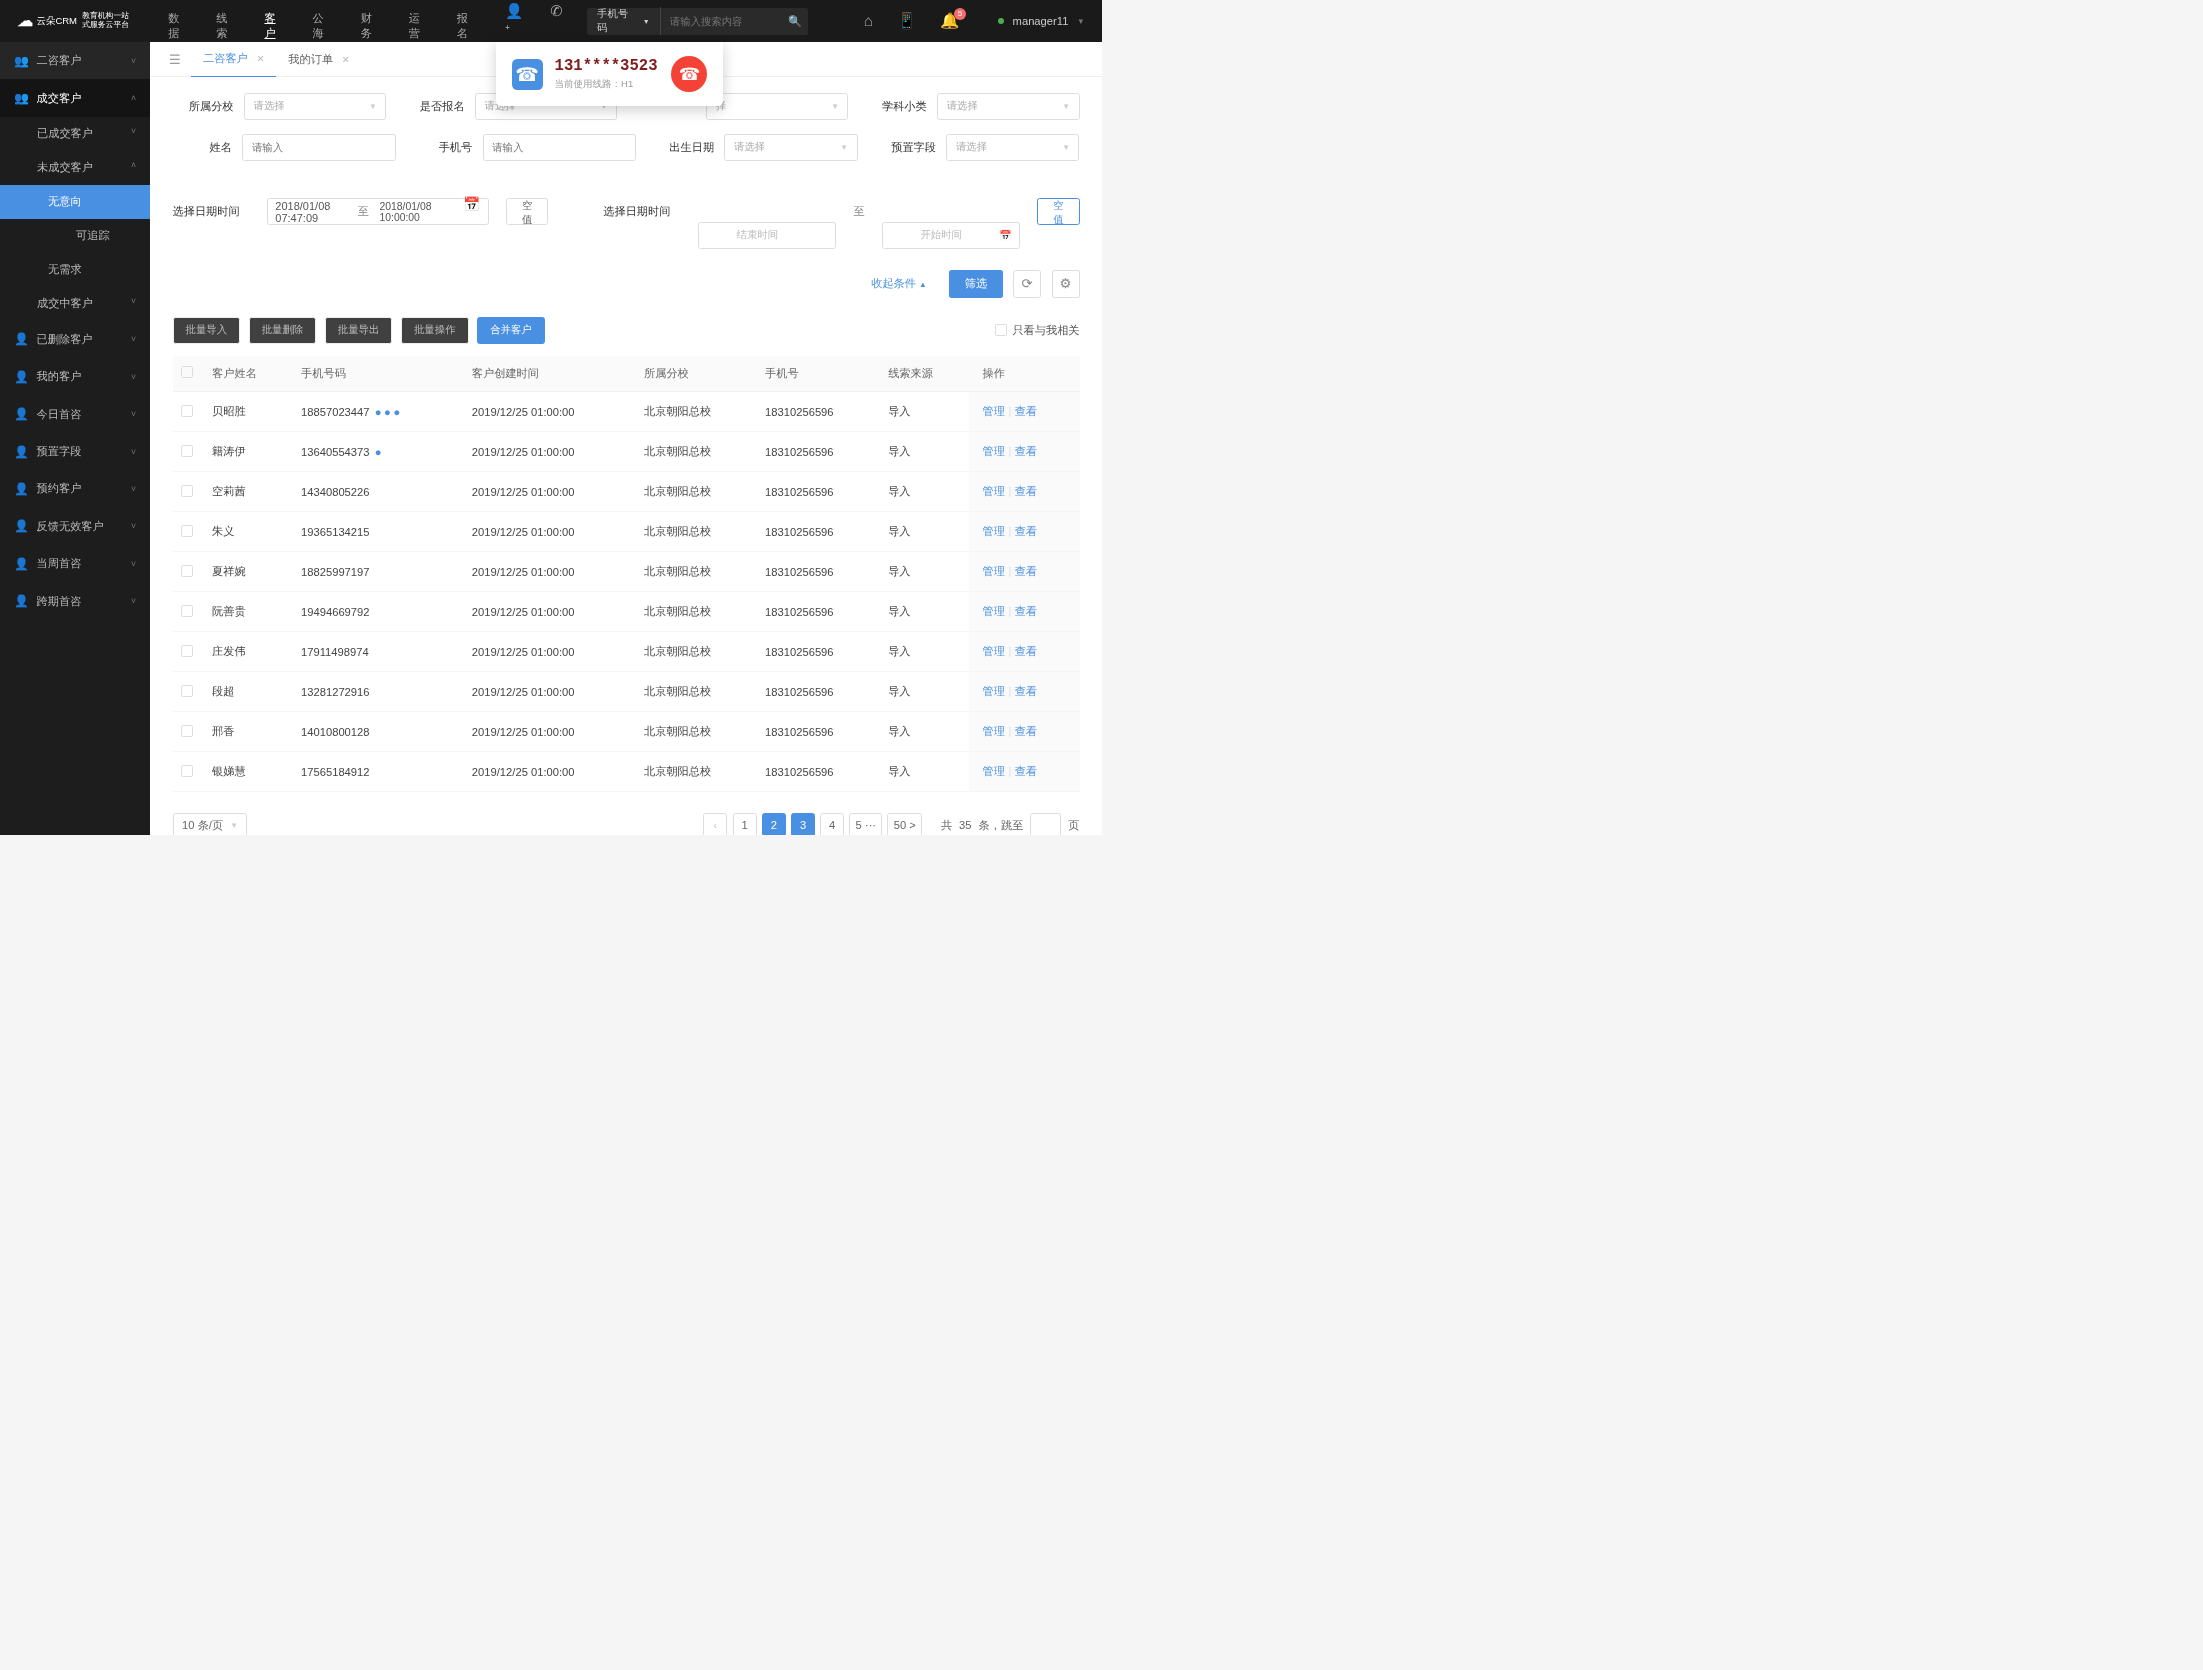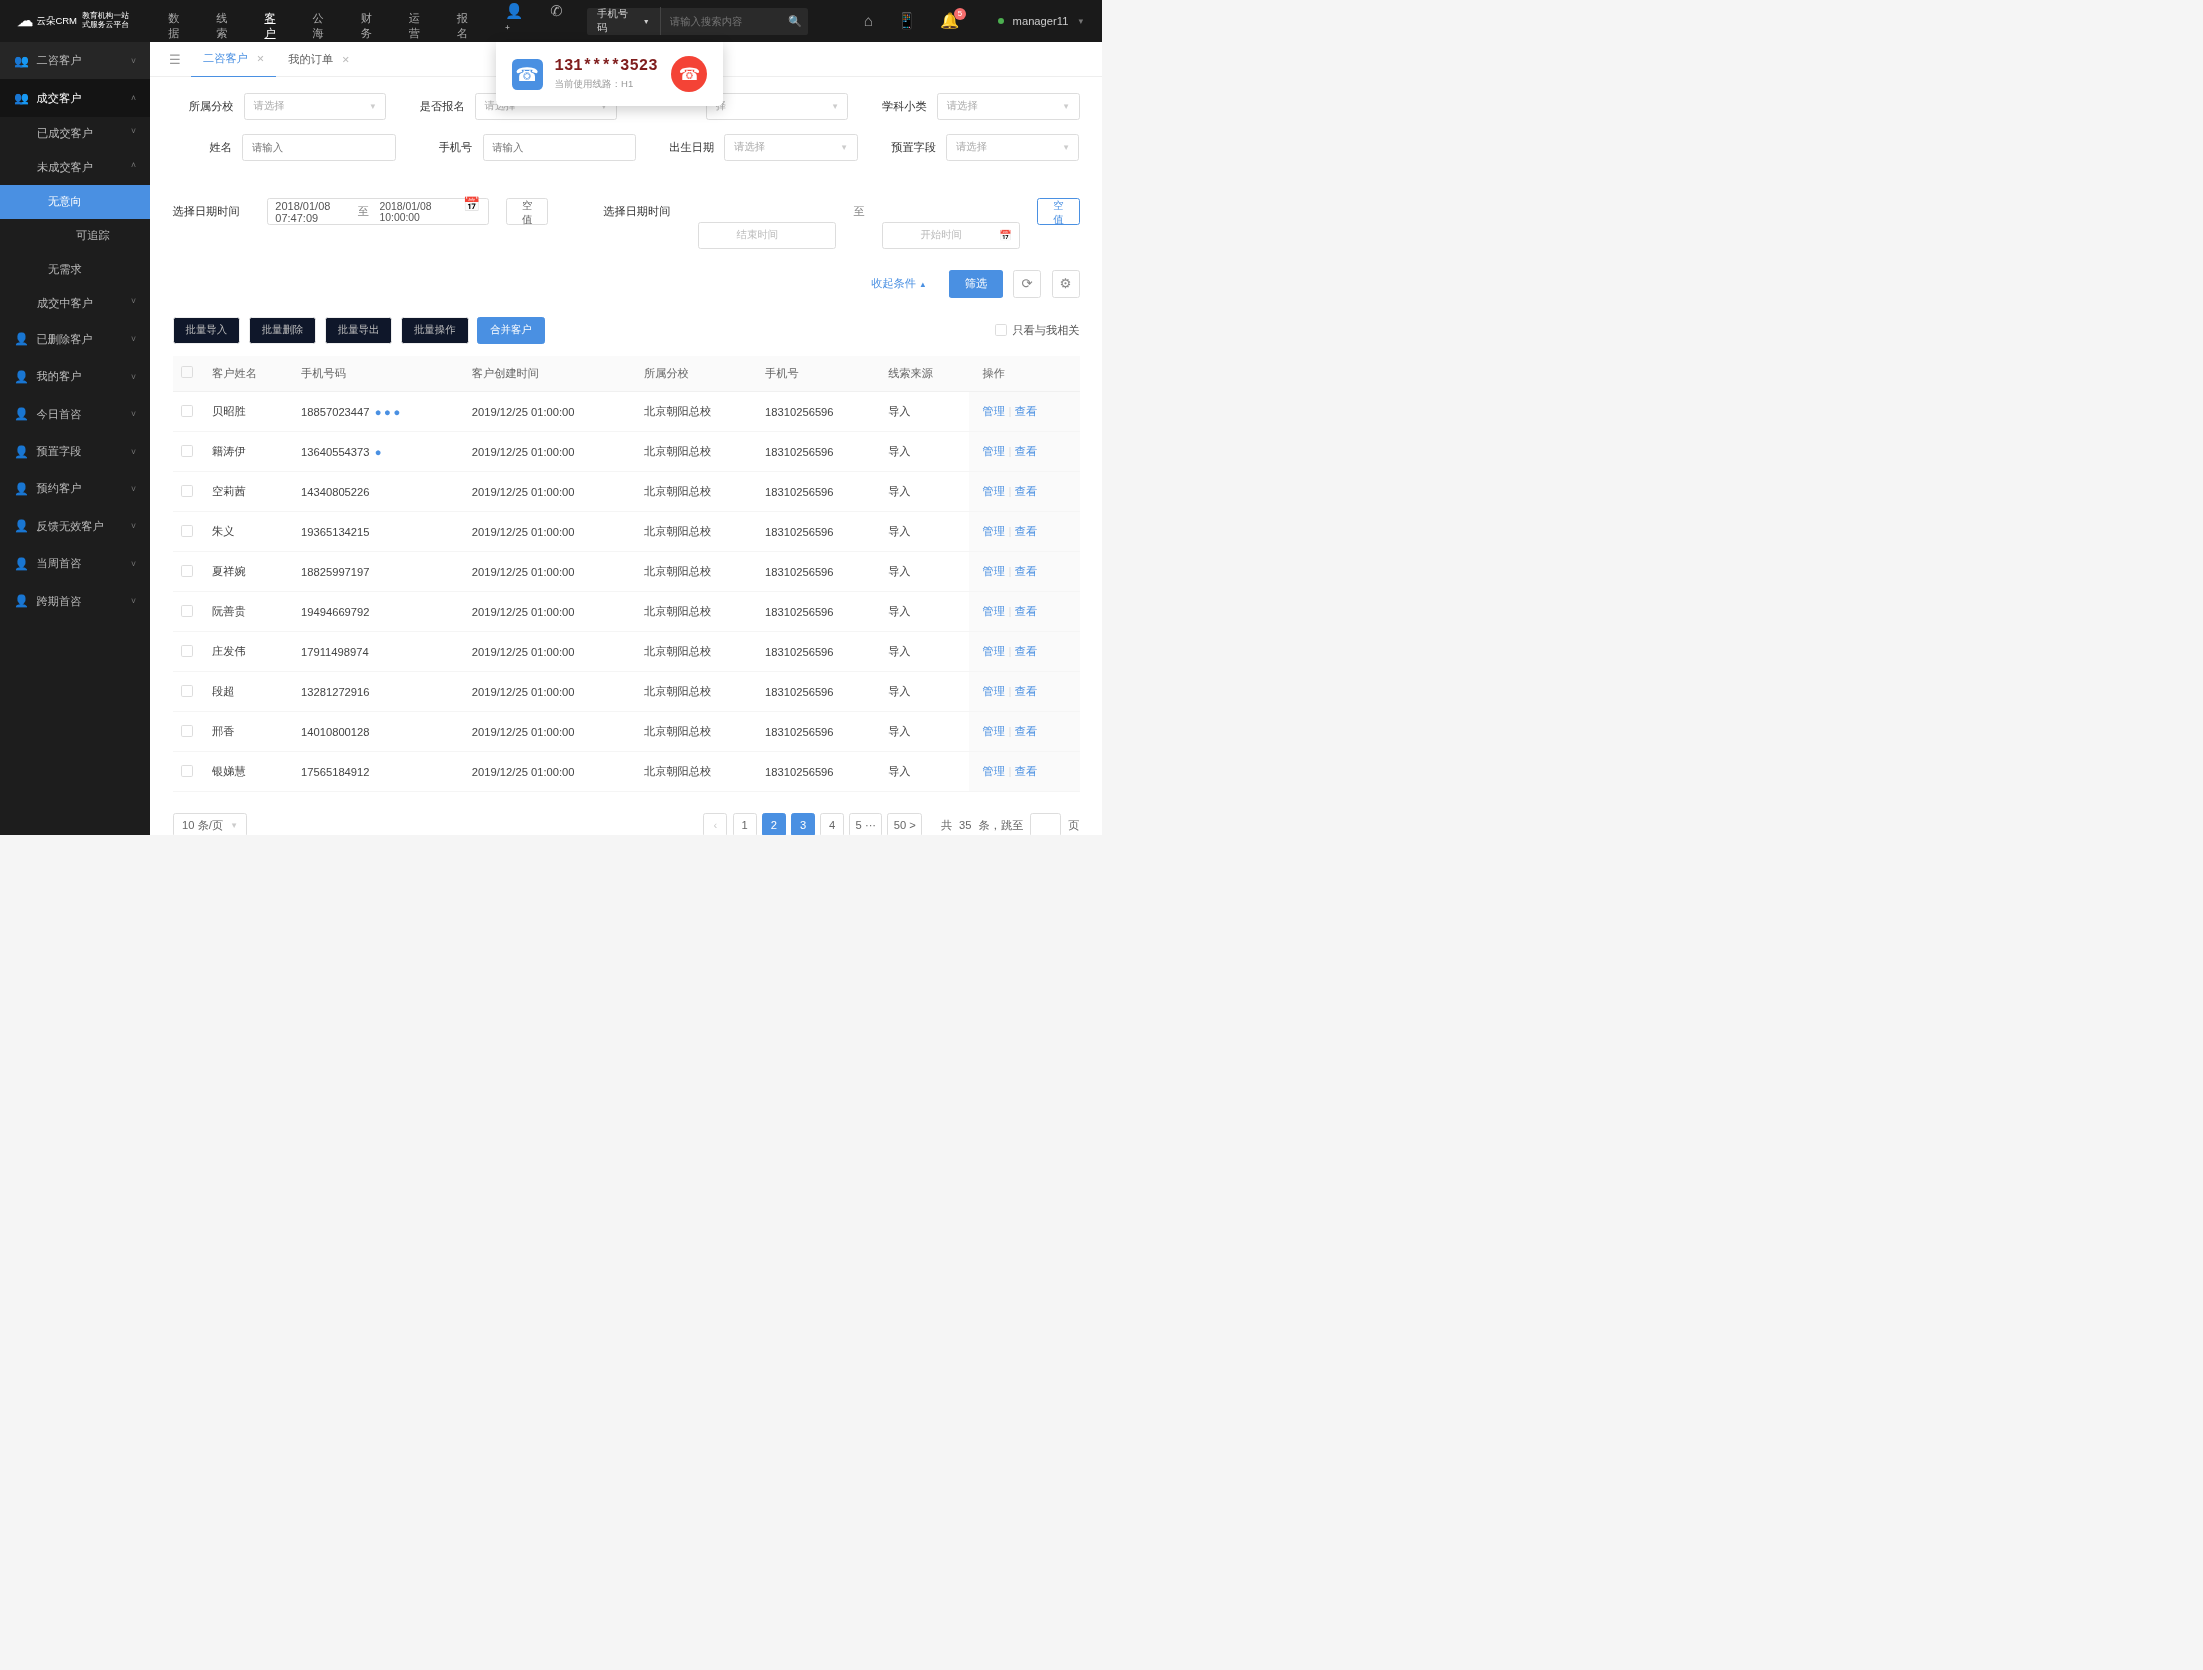--- a/index.html
+++ b/index.html
@@ -58,21 +58,21 @@
 .null-btn { height: 27px; border: 0.9px solid #ddd; border-radius: 2.6px; padding: 0 12px; font-size: 10.4px; color: #666; background: #fff; }
 .null-btn.active { border-color: #4a90e2; color: #4a90e2; }
 
 .action-row { display: flex; justify-content: flex-end; align-items: center; gap: 10.4px; padding: 7px 22.5px 19px; }
 .collapse-link { color: #4a90e2; font-size: 11.2px; margin-right: 12px; }
 .btn-primary { background: #4a90e2; color: #fff; border: 0; height: 28px; padding: 0 15.6px; border-radius: 2.6px; font-size: 11.2px; }
 .btn-icon { width: 28px; height: 28px; border: 0.9px solid #ddd; border-radius: 2.6px; background: #fff; color: #888; display: flex; align-items: center; justify-content: center; }
 
 
 .batch-bar { display: flex; align-items: center; padding: 0 22.5px 12px; gap: 8.6px; }
-.batch-btn { height: 27px; padding: 0 12px; background: #0f172a; border: 0.9px solid #eee; border-radius: 2.6px; color: #bbb; font-size: 10.4px; }
+.batch-btn { height: 27px; padding: 0 12px; background: #404040; border: 0.9px solid #eee; border-radius: 2.6px; color: #bbb; font-size: 10.4px; }
 .batch-btn.primary { background: #4a90e2; color: #fff; border-color: #4a90e2; }
 .only-mine { margin-left: auto; font-size: 11.2px; color: #555; display: flex; align-items: center; gap: 5.2px; }
 
 
 .table-wrap { padding: 0 22.5px; }
 table { width: 100%; border-collapse: collapse; font-size: 11.2px; }
 thead { background: #fafafa; }
 th { text-align: left; padding: 10.4px 8.6px; color: #666; font-weight: normal; border-bottom: 0.9px solid #f0f0f0; }
 td { padding: 12px 8.6px; color: #444; border-bottom: 0.9px solid #f5f5f5; }
 .chk { width: 12px; height: 12px; border: 0.9px solid #ddd; border-radius: 1.7px; display: inline-block; }

